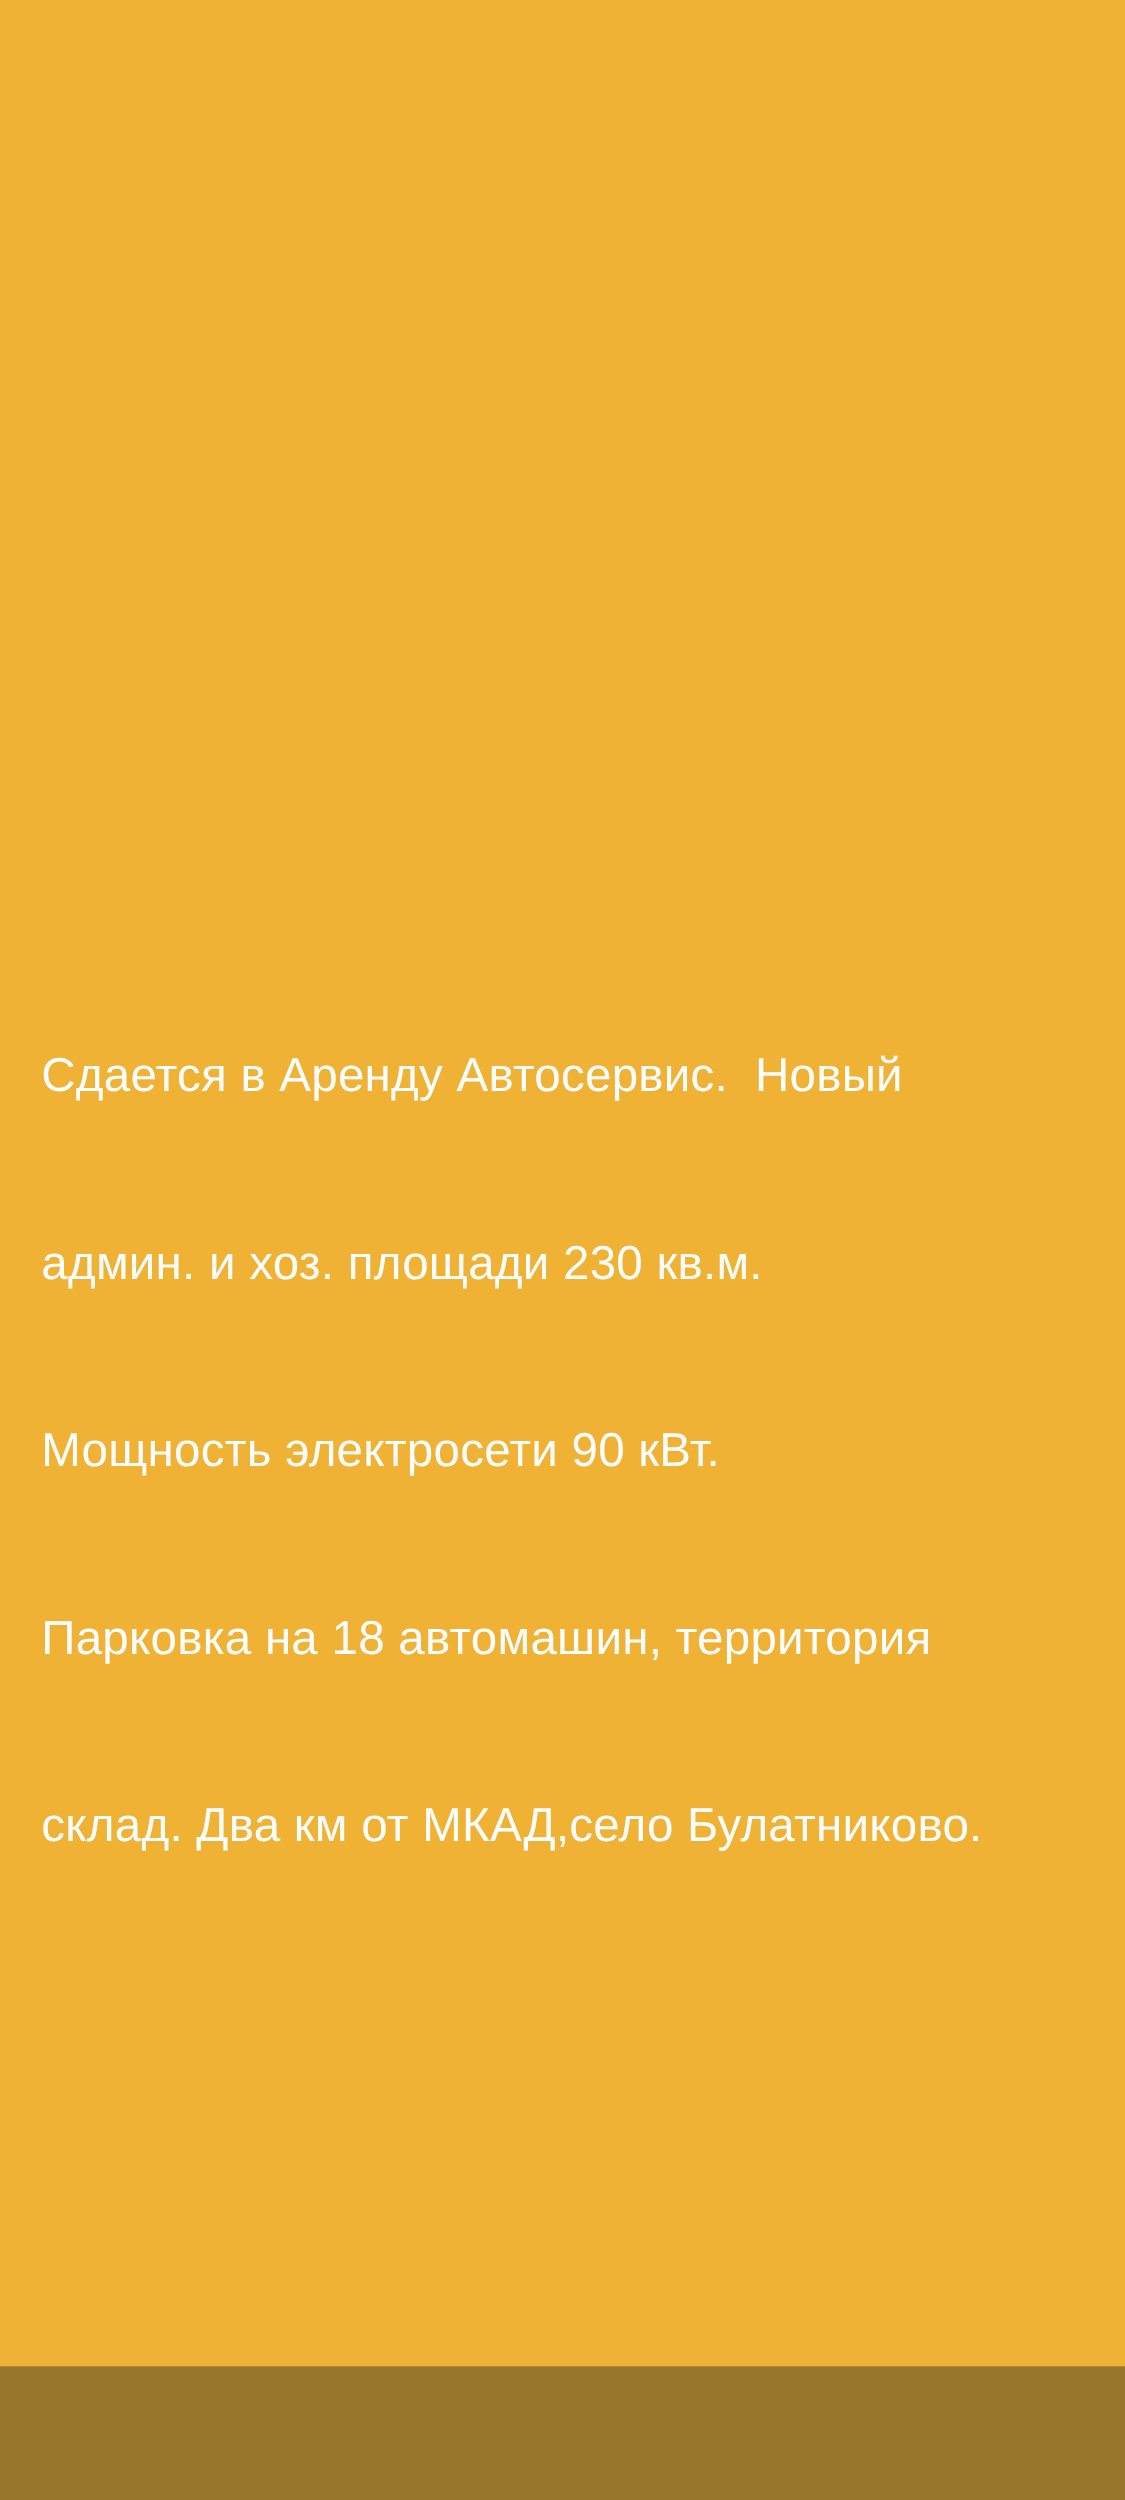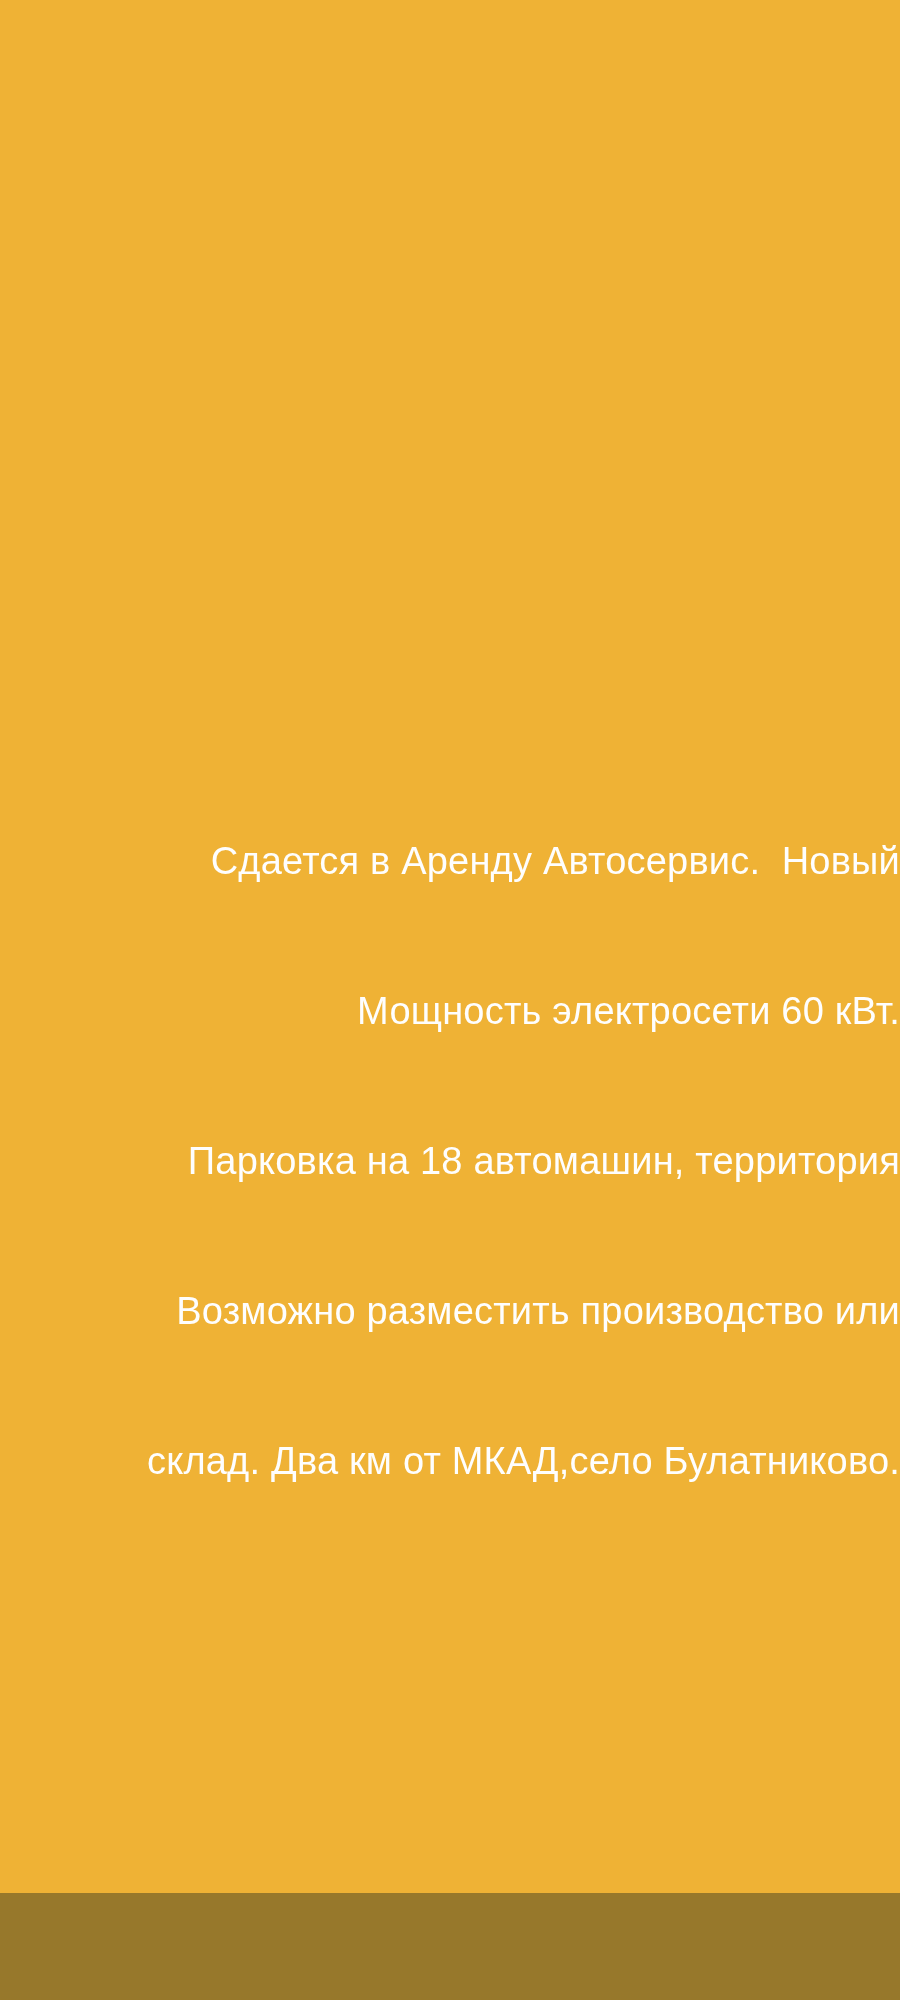--- a/index.html
+++ b/index.html
@@ -1,20 +1,20 @@
 <!DOCTYPE html>
 <html style="--bg: #EFB235; --scrim: #97782B; --text: #FEFEFE;"><head>
 <meta charset="utf-8">
 <style>
   :root {
     --bg: #EFB235;
     --scrim: #97782B;
     --text: #FEFEFE;
   }
-  * { margin: 0; padding: 0; box-sizing: border-box; text-align: right; }
+  * { margin: 0; padding: 0; box-sizing: border-box; }
   html, body { background: #000; }
   .screen {
     position: relative;
     width: 900px;
     height: 2000px;
     background: var(--bg);
     overflow: hidden;
     font-family: "Liberation Sans", sans-serif;
   }
   .description {
@@ -41,23 +41,23 @@
     background: var(--scrim);
   }
 </style>
 </head>
 <body>
 
 <div class="screen">
 
   <div class="description">
     <div class="line">Сдается в Аренду Автосервис.  Новый</div>
-    <div class="line">Мощность электросети 60 кВт.</div>
+    <div class="line">админ. и хоз. площади 230 кв.м.</div>
+    <div class="line">Мощность электросети 90 кВт.</div>
     <div class="line">Парковка на 18 автомашин, территория</div>
-    <div class="line">Возможно разместить производство или</div>
     <div class="line">склад. Два км от МКАД,село Булатниково.</div>
     
     
   </div>
 
   <div class="nav-scrim"></div>
 
 </div>
 
 </body></html>

